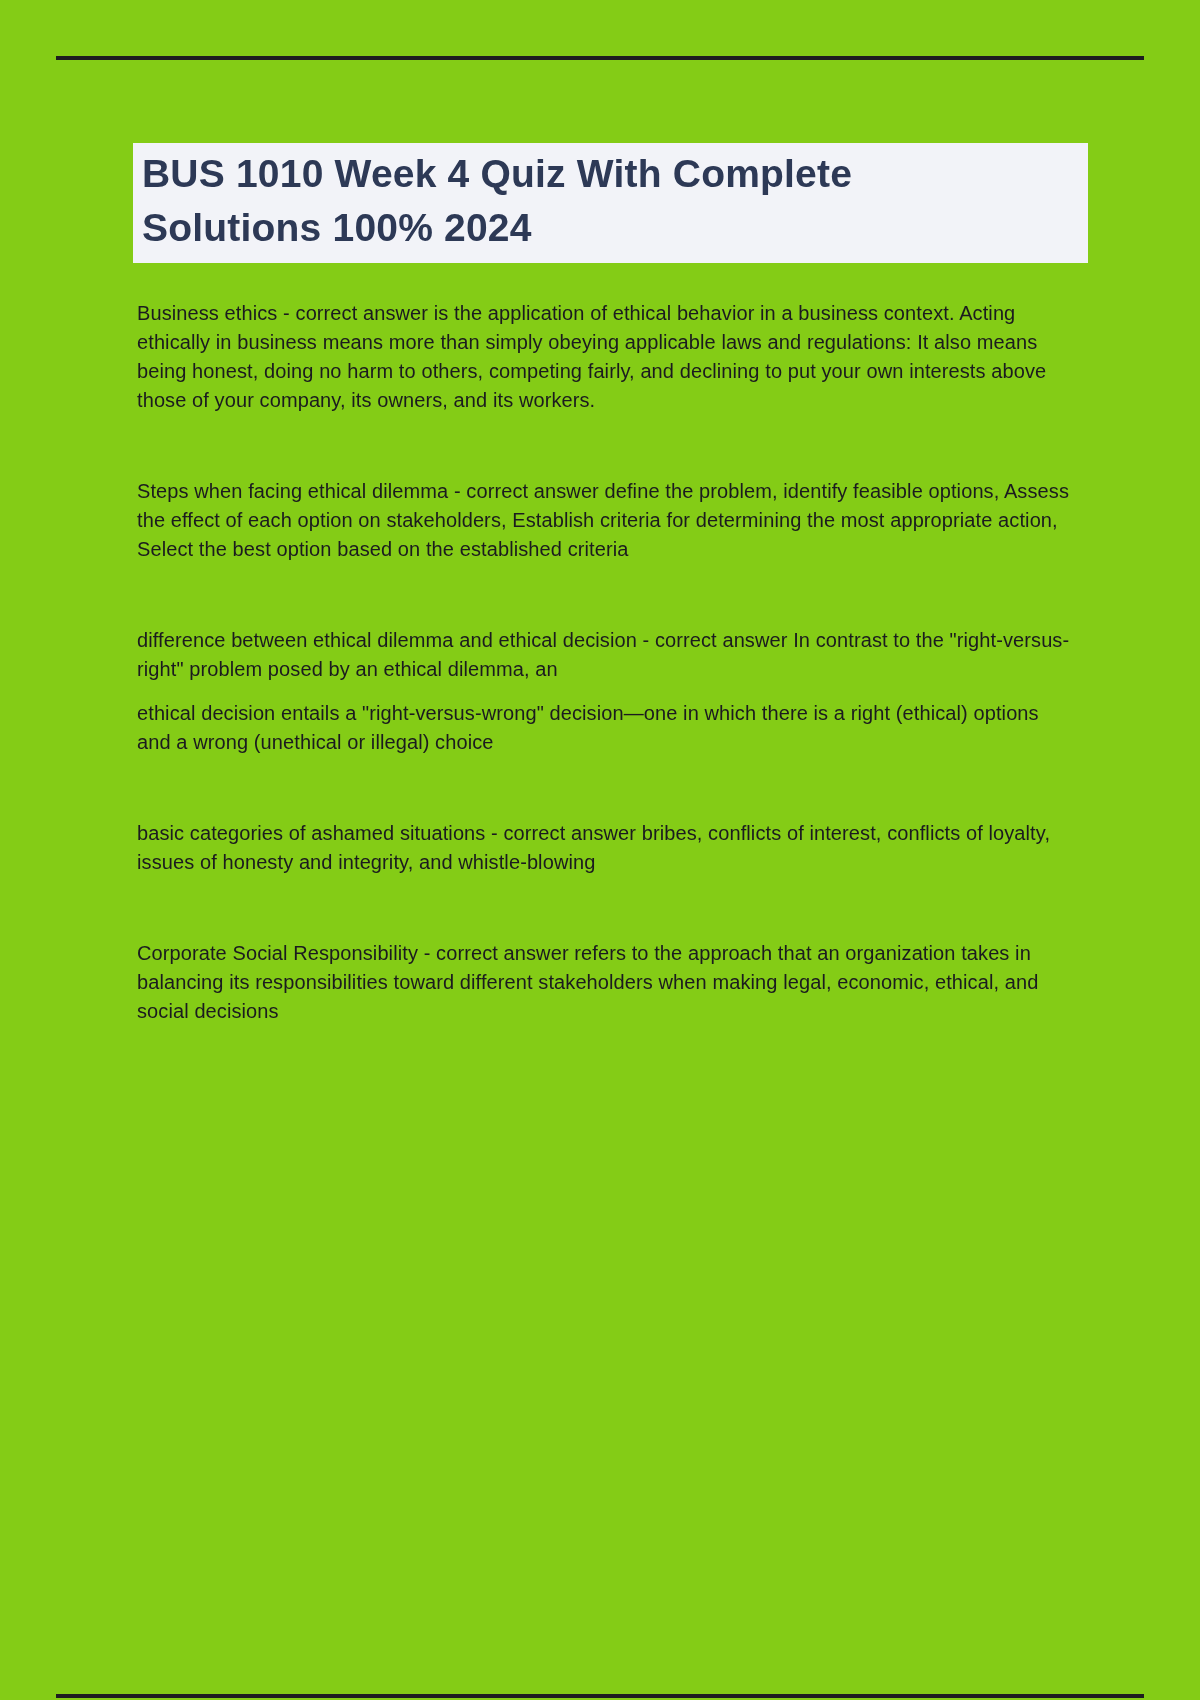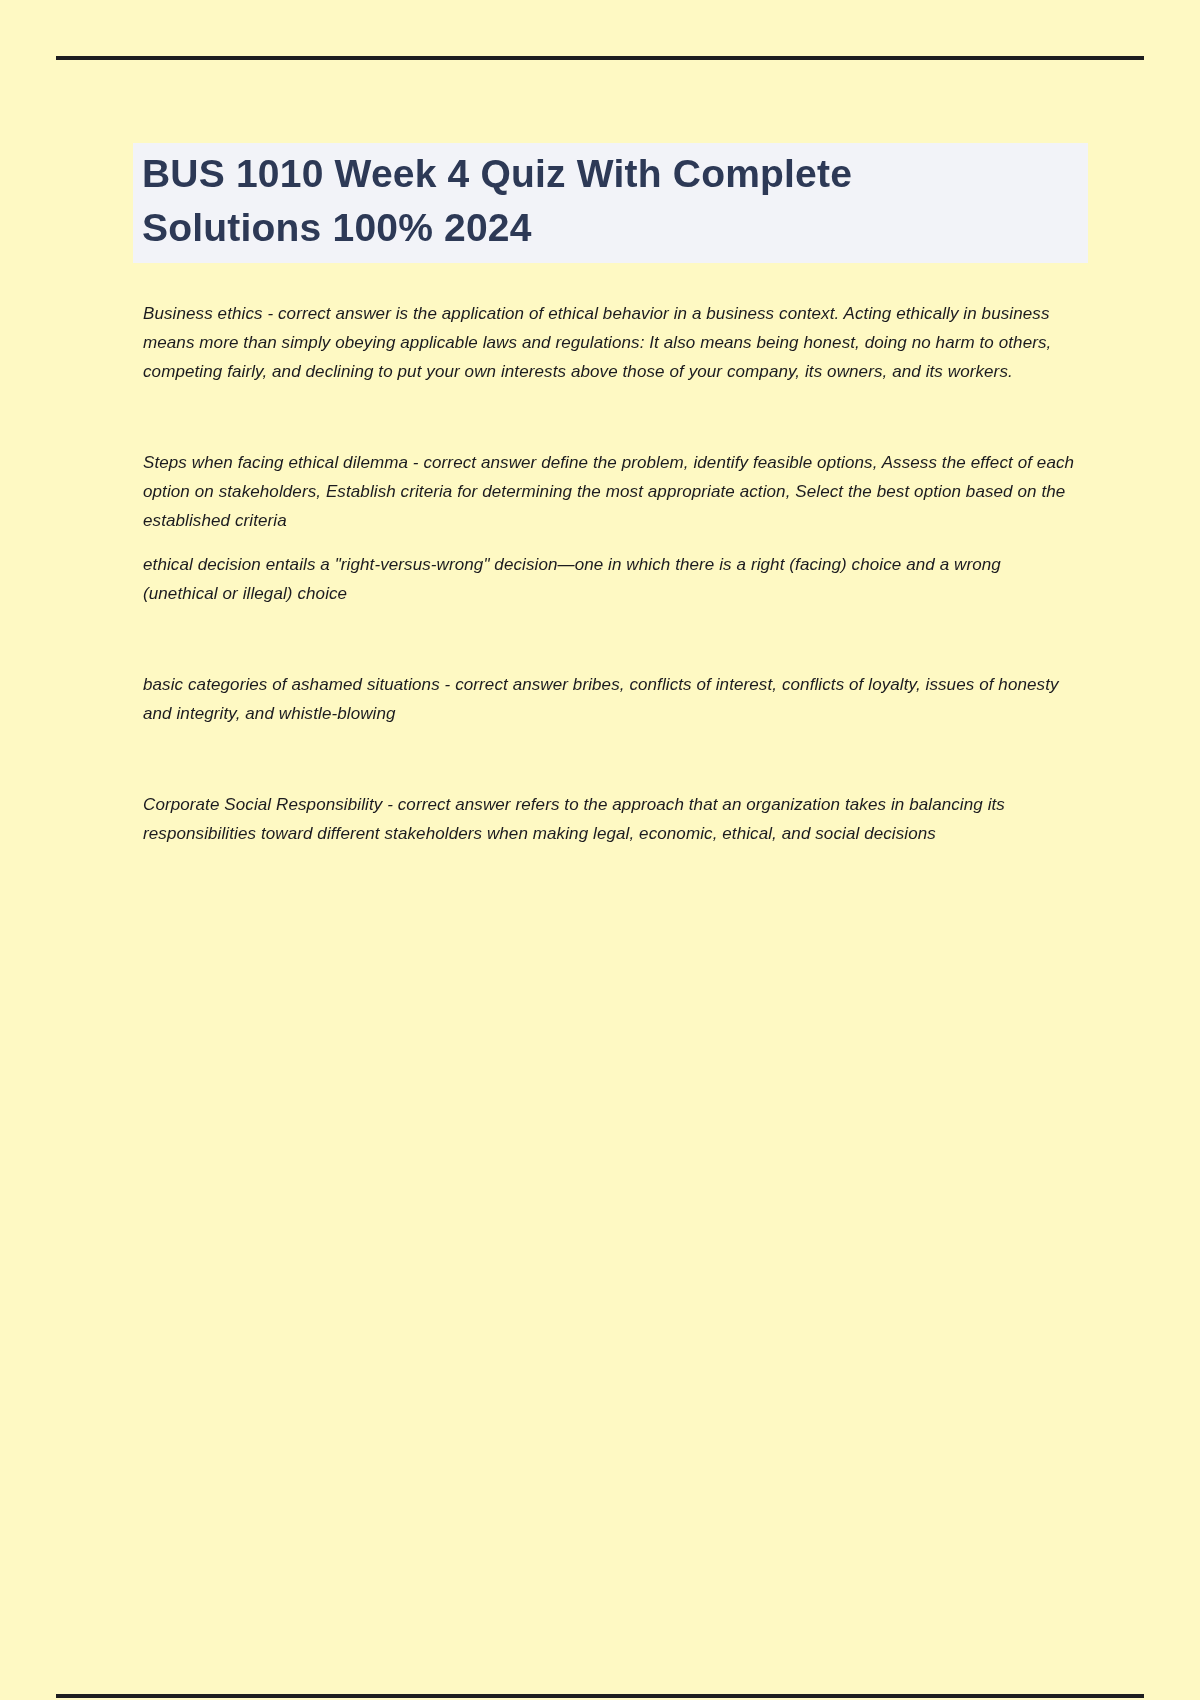--- a/index.html
+++ b/index.html
@@ -4,21 +4,21 @@
 <style>
   html, body {
     margin: 0;
     padding: 0;
     background: #ffffff;
   }
   .page {
     position: relative;
     width: 1200px;
     height: 1700px;
-    background: #fef9c3;
+    background: #84cc16;
     overflow: hidden;
     font-family: "Liberation Sans", sans-serif;
   }
   .rule {
     position: absolute;
     left: 56px;
     width: 1088px;
     height: 4px;
     background: #1d1d1f;
   }
@@ -36,28 +36,27 @@
     color: #2d3956;
     font-weight: bold;
     font-size: 39px;
     line-height: 54px;
     letter-spacing: 0.2px;
   }
   .title-line { display: block; white-space: nowrap; }
 
   .content {
     position: absolute;
-    left: 143px;
+    left: 137px;
     top: 299px;
     width: 935px;
-    font-size: 17px;
+    font-size: 20px;
     line-height: 29px;
     color: #1b1b1f;
     letter-spacing: 0.1px;
-    font-style: italic;
   }
   .content p {
     margin: 62px 0 0 0;
     padding: 0;
   }
   .content p:first-child { margin-top: 0; }
   .content p.tight { margin-top: 15px; }
 </style>
 </head>
 <body>
@@ -67,20 +66,21 @@
   <div class="rule rule-top"></div>
 
   <h1 class="title-block" style="margin:0;">
     <span class="title-line">BUS 1010 Week 4 Quiz With Complete</span>
     <span class="title-line">Solutions 100% 2024</span>
   </h1>
 
   <main class="content">
     <p>Business ethics - correct answer is the application of ethical behavior in a business context. Acting ethically in business means more than simply obeying applicable laws and regulations: It also means being honest, doing no harm to others, competing fairly, and declining to put your own interests above those of your company, its owners, and its workers.</p>
     <p>Steps when facing ethical dilemma - correct answer define the problem, identify feasible options, Assess the effect of each option on stakeholders, Establish criteria for determining the most appropriate action, Select the best option based on the established criteria</p>
-    <p class="tight">ethical decision entails a "right-versus-wrong" decision—one in which there is a right (facing) choice and a wrong (unethical or illegal) choice</p>
+    <p>difference between ethical dilemma and ethical decision - correct answer In contrast to the "right-versus-right" problem posed by an ethical dilemma, an</p>
+    <p class="tight">ethical decision entails a "right-versus-wrong" decision—one in which there is a right (ethical) options and a wrong (unethical or illegal) choice</p>
     <p>basic categories of ashamed situations - correct answer bribes, conflicts of interest, conflicts of loyalty, issues of honesty and integrity, and whistle-blowing</p>
     <p>Corporate Social Responsibility - correct answer refers to the approach that an organization takes in balancing its responsibilities toward different stakeholders when making legal, economic, ethical, and social decisions</p>
   </main>
 
   <div class="rule rule-bottom"></div>
 
 </div>
 
 </body></html>

